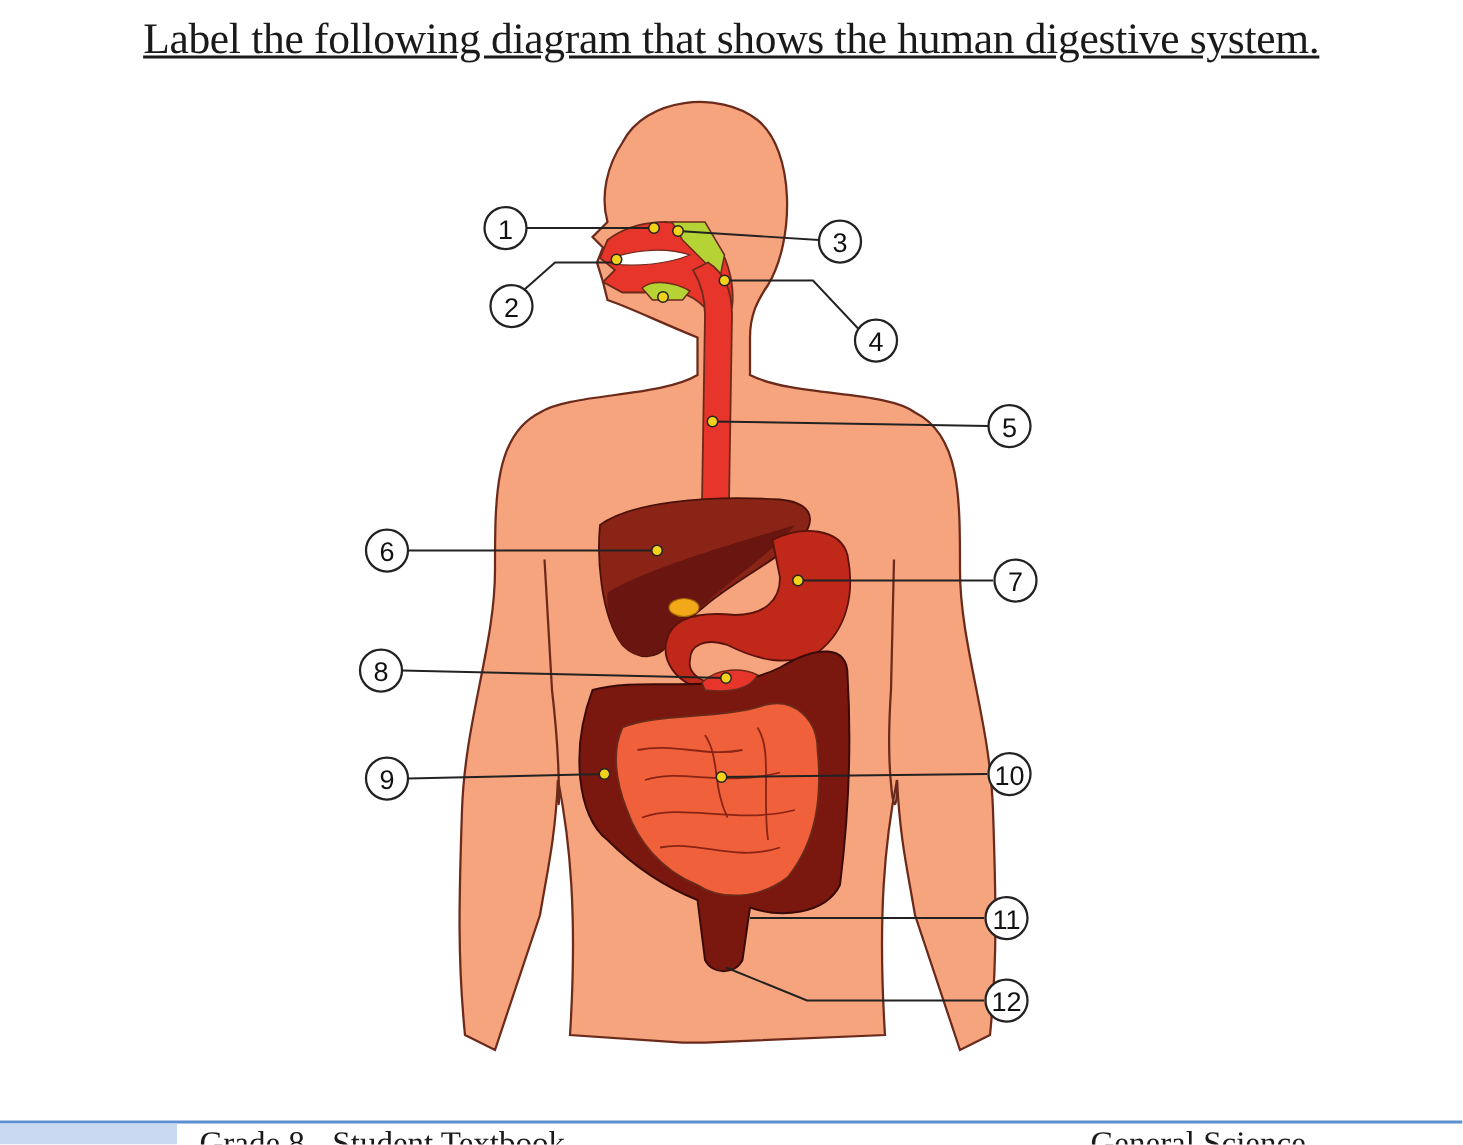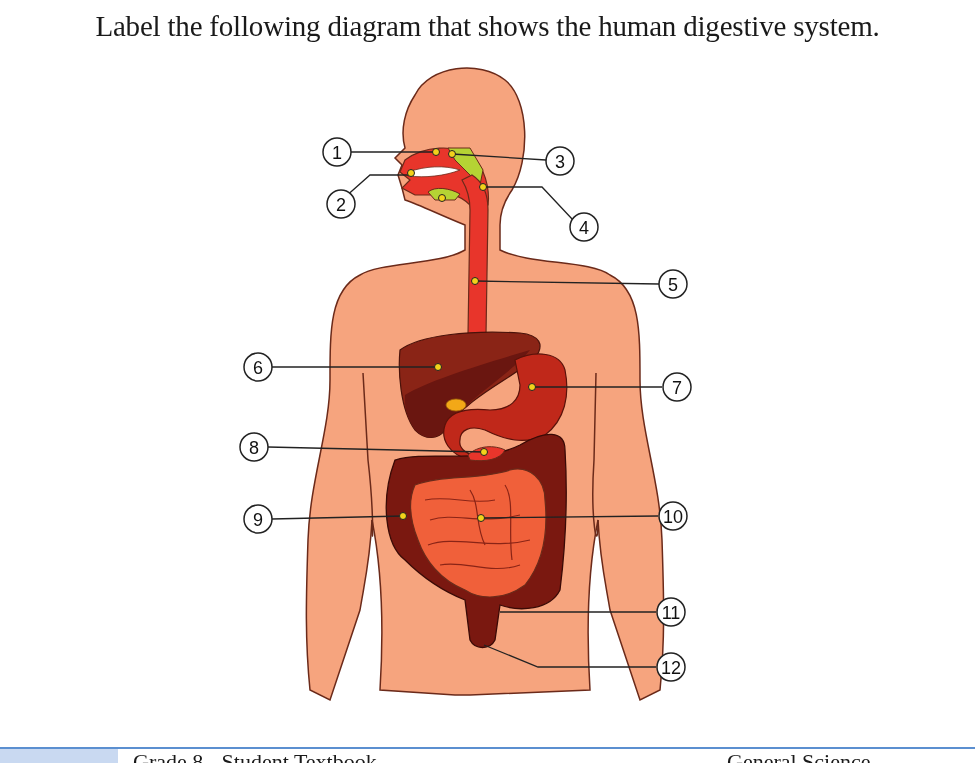--- a/index.html
+++ b/index.html
@@ -1,17 +1,17 @@
 <!DOCTYPE html>
 <html><head>
 <meta charset="utf-8">
 <style>
   html, body { margin:0; padding:0; background:#ffffff; }
   body { width:975px; height:763px; position:relative; overflow:hidden; font-family:"Liberation Serif", serif; }
-  .title { position:absolute; left:0; top:10px; width:975px; text-align:center; font-size:29px; color:#1a1a1a; letter-spacing:-0.2px; }
+  .title { position:absolute; left:0; top:10px; width:975px; text-align:center; font-size:29px; color:#1a1a1a; letter-spacing:-0.2px;text-decoration:underline; }
   svg.diagram { position:absolute; left:0; top:0; }
   .footer-line { position:absolute; left:0; top:747px; width:975px; height:2px; background:#5b8fd0; }
   .footer-left { position:absolute; left:0; top:749px; width:118px; height:14px; background:#c9d9f1; }
   .footer-text { position:absolute; top:749px; font-size:22px; color:#1a1a1a; line-height:26px; }
   .callout-num { font-family:"Liberation Sans", sans-serif; font-size:18px; fill:#111; text-anchor:middle; dominant-baseline:central; }
 </style>
 </head>
 <body>
 
 <div class="title">Label the following diagram that shows the human digestive system.</div>

